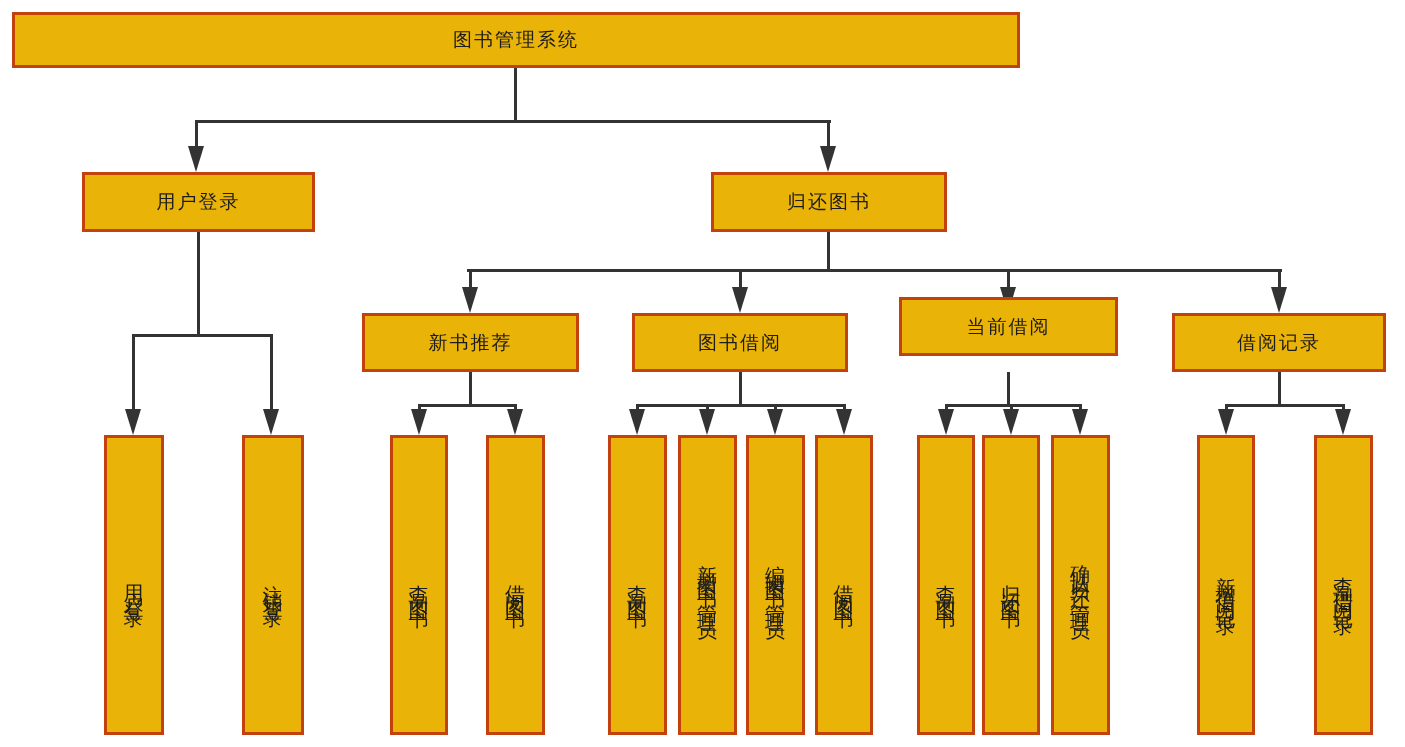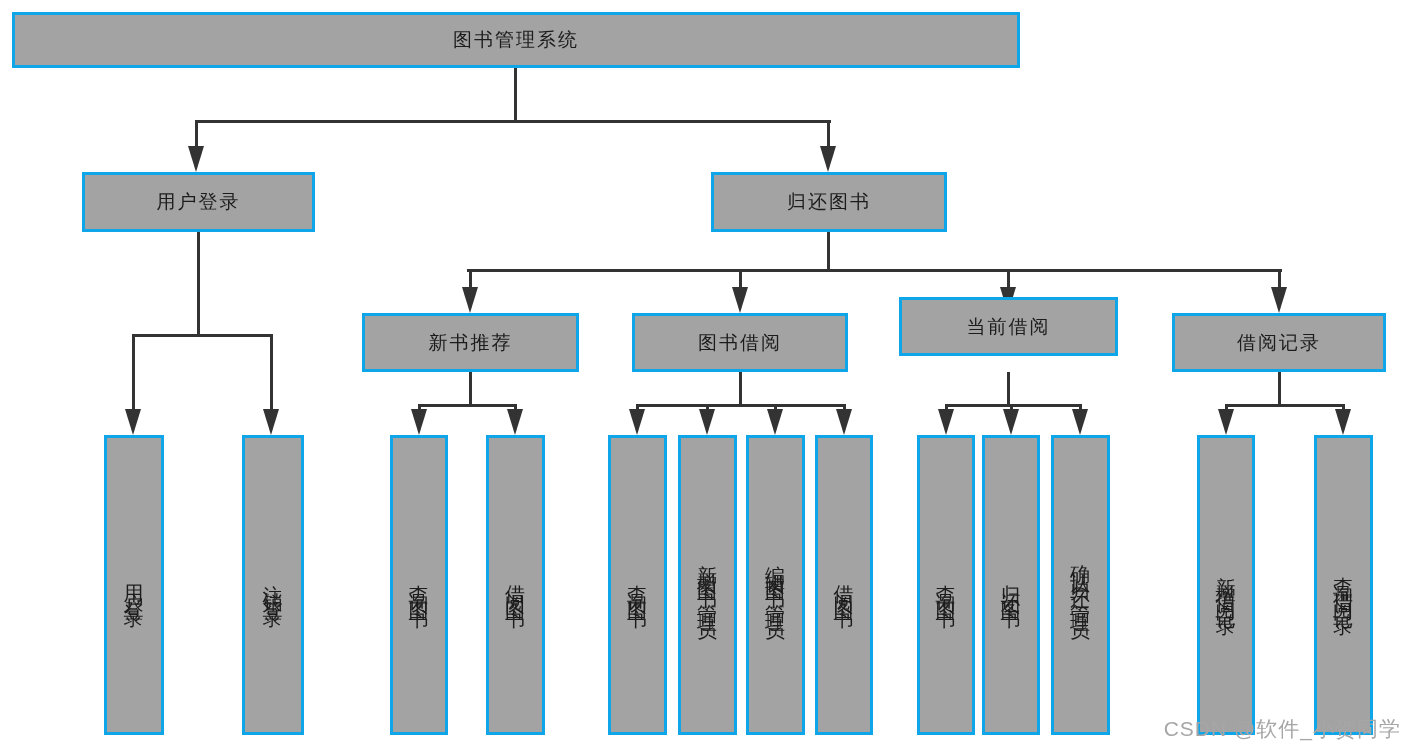--- a/index.html
+++ b/index.html
@@ -12,22 +12,22 @@
     position: relative;
     width: 1405px;
     height: 747px;
     background: #ffffff;
     overflow: hidden;
   }
   
   .box {
     position: absolute;
     box-sizing: border-box;
-    border: 3px solid #0ea5e9;
-    background: #a3a3a3;
+    border: 3px solid #c2410c;
+    background: #eab308;
     display: flex;
     align-items: center;
     justify-content: center;
     color: #1c1c1c;
   }
   .box.h span {
     font-size: 19px;
     letter-spacing: 2px;
     white-space: nowrap;
   }
@@ -194,15 +194,14 @@
     <span class="vtext">确认归还（管理员）</span>
   </div>
 
   <div class="box v" style="left:1197px;top:435px;width:58px;height:300px">
     <span class="vtext">新增借阅记录</span>
   </div>
   <div class="box v" style="left:1314px;top:435px;width:59px;height:300px">
     <span class="vtext">查询借阅记录</span>
   </div>
 
-  <div class="watermark">CSDN @软件_小贺同学</div>
 
 </div>
 
 </body></html>

